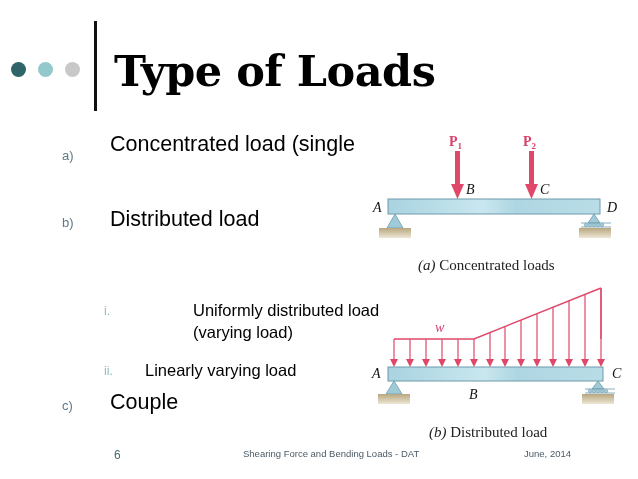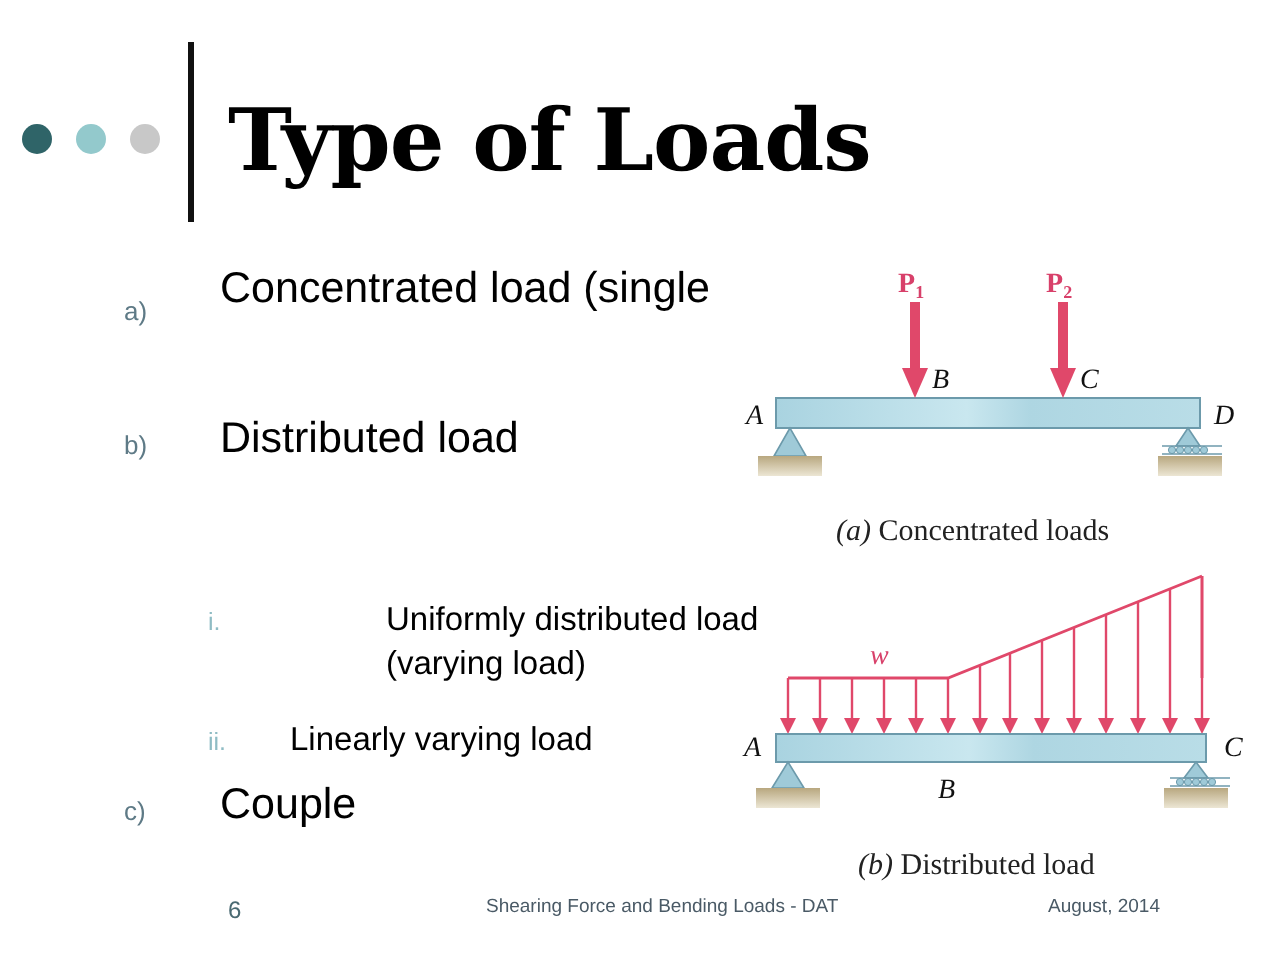--- a/index.html
+++ b/index.html
@@ -154,13 +154,13 @@
   </g>
   <text x="435" y="332" font-size="14" font-style="italic" fill="#d8406a">w</text>
   <text x="372" y="378" font-size="14" font-style="italic" fill="#111">A</text>
   <text x="469" y="399" font-size="14" font-style="italic" fill="#111">B</text>
   <text x="612" y="378" font-size="14" font-style="italic" fill="#111">C</text>
   <text x="429" y="437" font-size="15" fill="#222"><tspan font-style="italic">(b)</tspan><tspan> </tspan><tspan>Distributed load</tspan></text>
 </svg>
 
 <div class="pagenum">6</div>
 <div class="footer" style="left:243px;">Shearing Force and Bending Loads  - DAT</div>
-<div class="footer" style="left:524px;">August, 2014</div>
+<div class="footer" style="left:524px;">June, 2014</div>
 
 </body></html>

